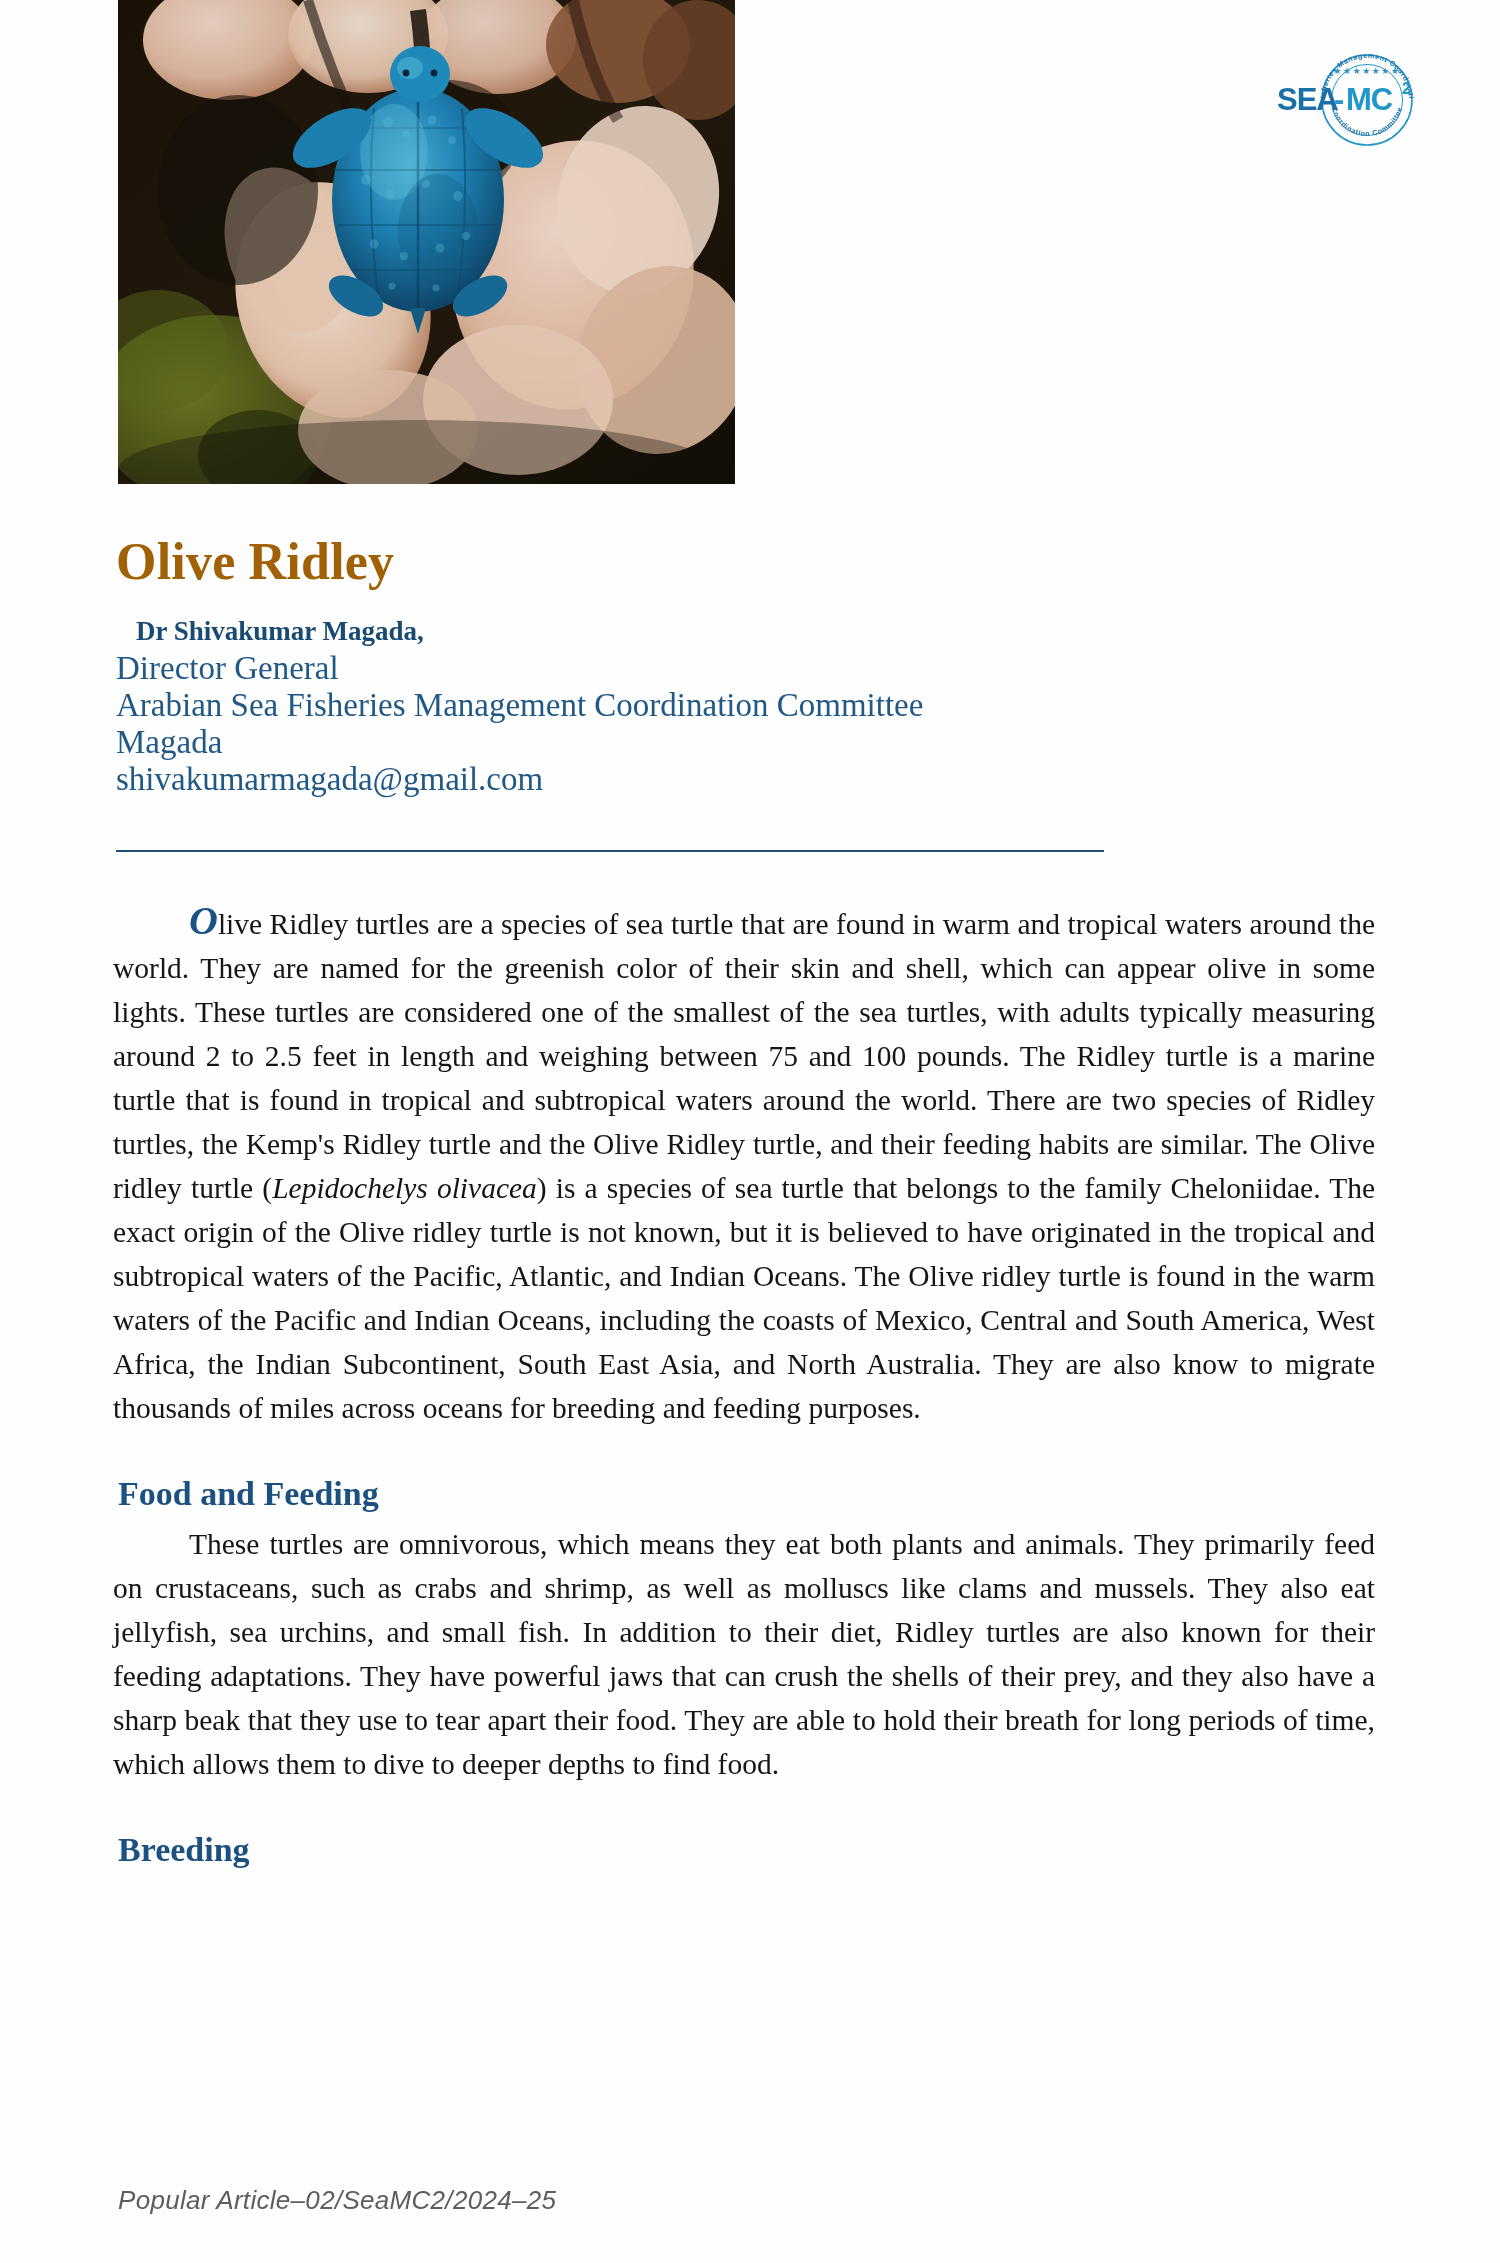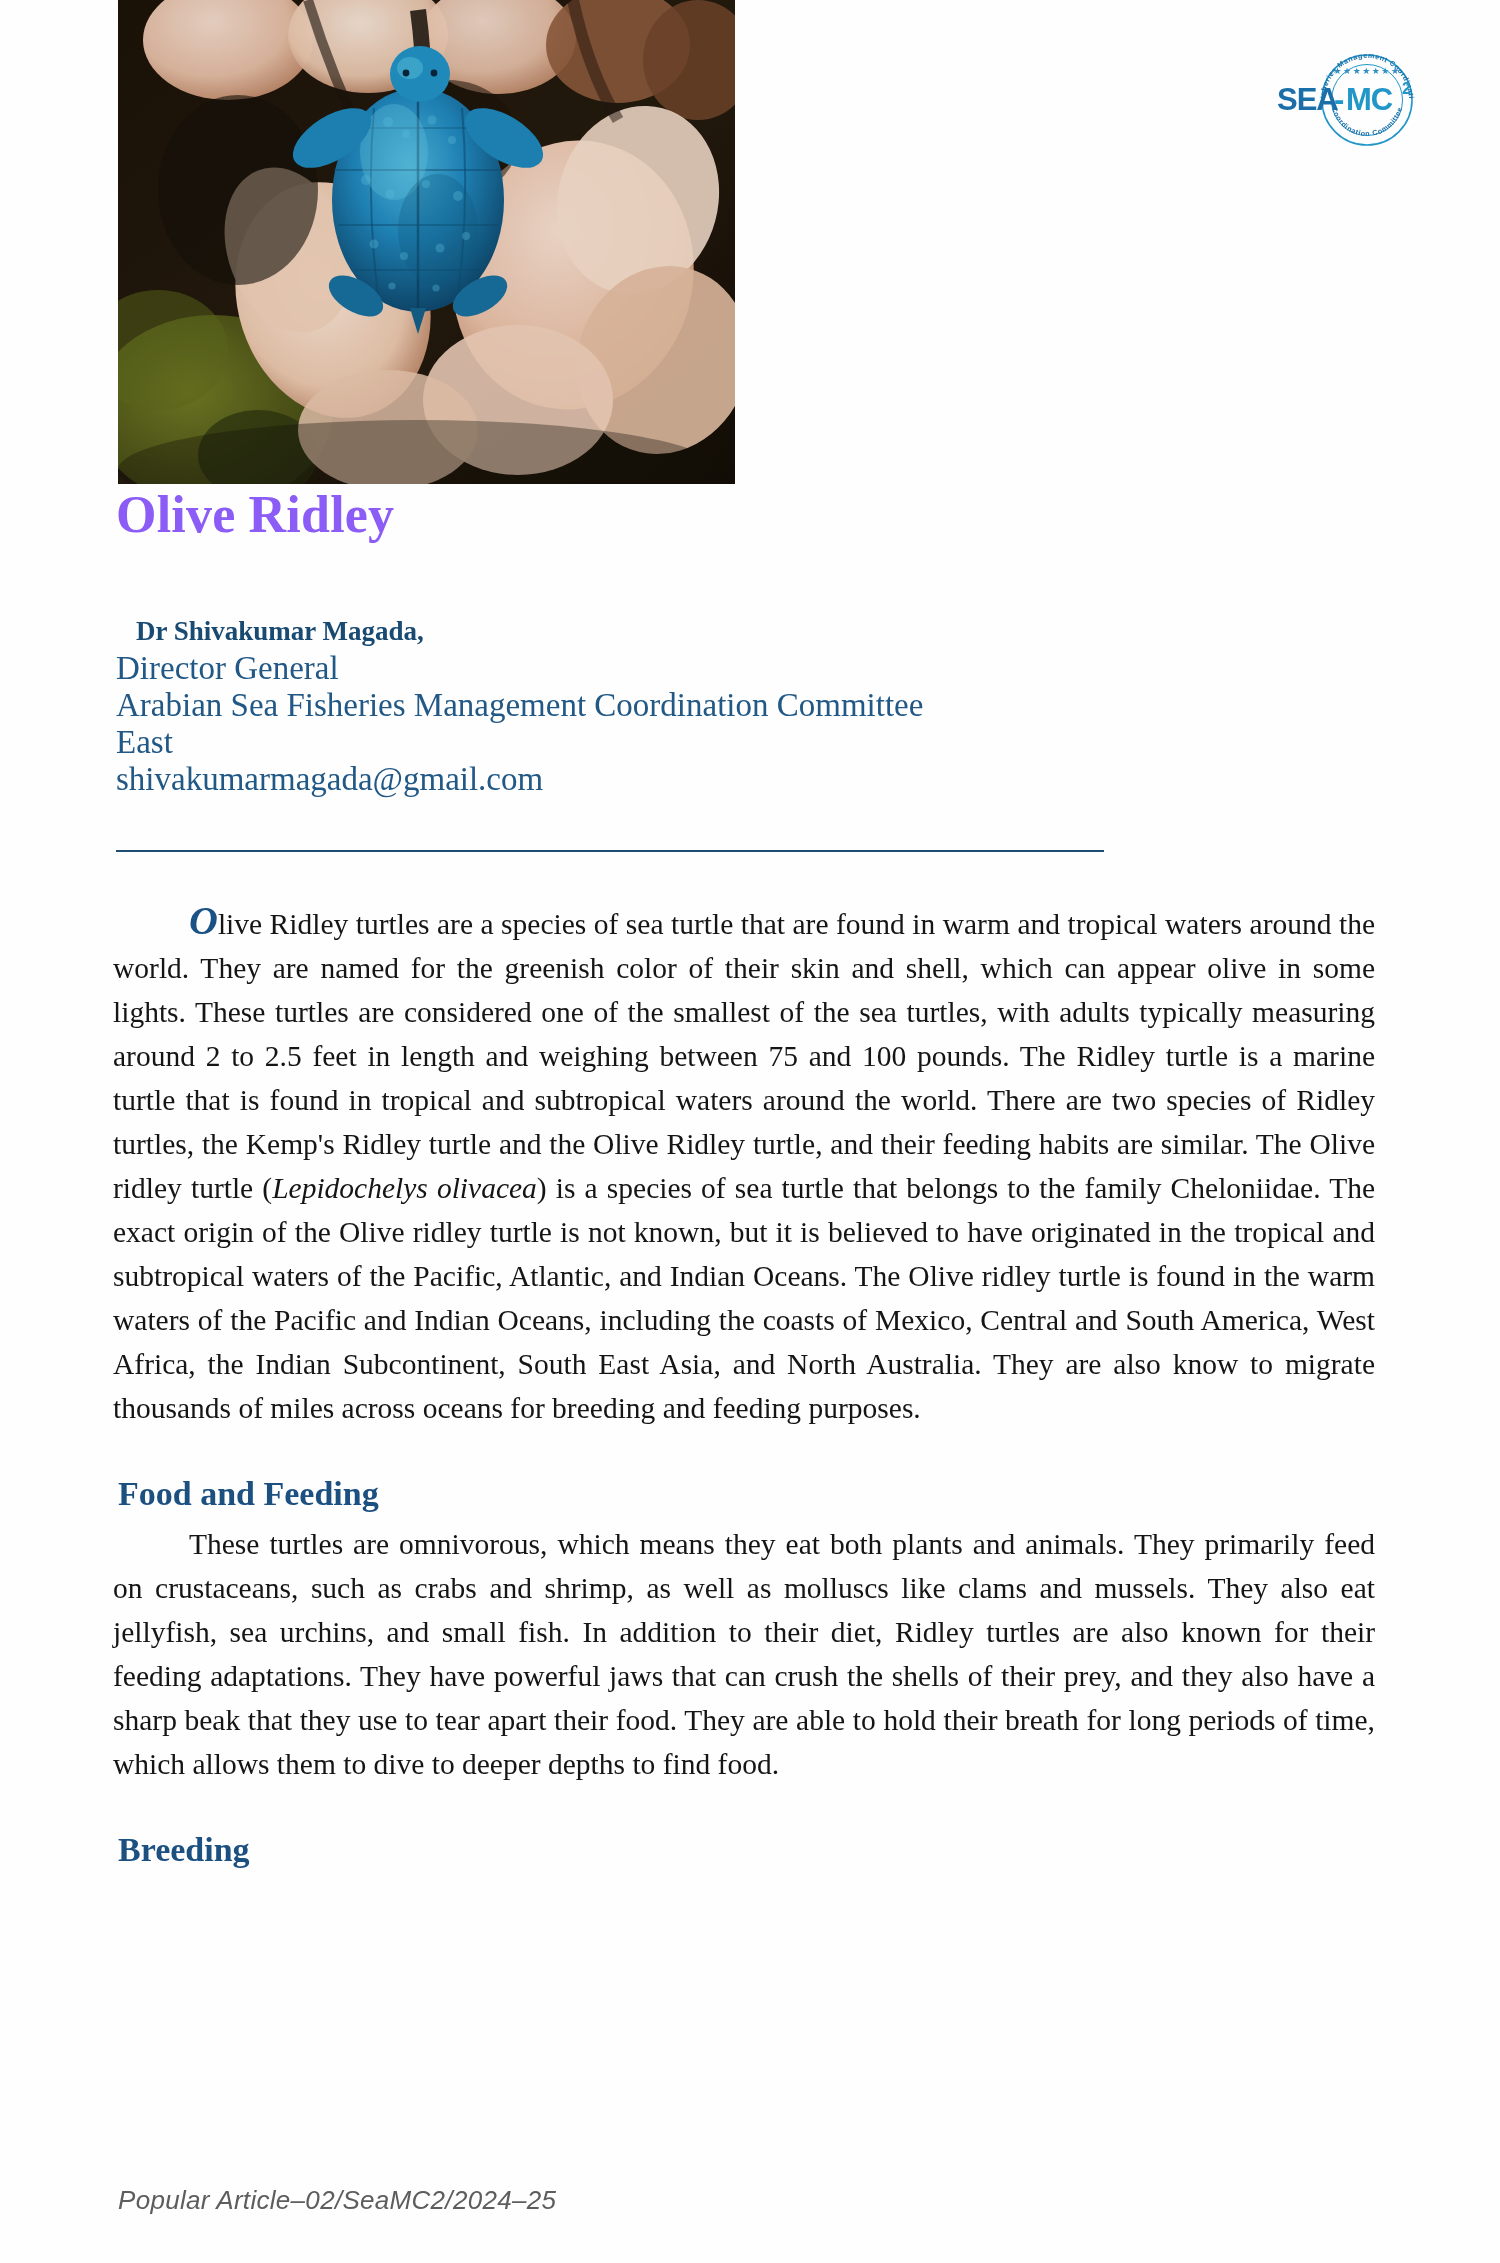--- a/index.html
+++ b/index.html
@@ -50,23 +50,24 @@
     top: 489px;
     width: 1000px;
     height: 92px;
     display: flex;
     align-items: baseline;
   }
   .title-a {
     font-family: "Liberation Serif", "DejaVu Serif", serif;
     font-weight: bold;
     font-size: 52px;
-    color: #8b5cf6;
+    color: #a16207;
     letter-spacing: 0.2px;
     line-height: 1;
+    margin-top: 47px;
   }
   .title-b {
     font-family: "Liberation Serif", "DejaVu Serif", serif;
     font-weight: bold;
     font-size: 76px;
     color: #3b5618;
     line-height: 1;
     margin-left: 22px;
   }
 
@@ -292,21 +293,21 @@
   </div>
 
   <div class="title-row">
     <span class="title-a">Olive Ridley</span>
   </div>
 
   <div class="author-block">
     <div class="author-name">Dr Shivakumar Magada,</div>
     <div class="author-line">Director General</div>
     <div class="author-line">Arabian Sea Fisheries Management Coordination Committee</div>
-    <div class="author-line">East</div>
+    <div class="author-line">Magada</div>
     <div class="author-line">shivakumarmagada@gmail.com</div>
   </div>
 
   <div class="rule"></div>
 
   <div class="body-col">
 
     <p class="para"><span class="dropcap">O</span><span>live Ridley turtles are a species of sea turtle that are found in warm and tropical waters around the world. They are named for the greenish color of their skin and shell, which can appear olive in some lights. These turtles are considered one of the smallest of the sea turtles, with adults typically measuring around 2 to 2.5 feet in length and weighing between 75 and 100 pounds. The Ridley turtle is a marine turtle that is found in tropical and subtropical waters around the world. There are two species of Ridley turtles, the Kemp's Ridley turtle and the Olive Ridley turtle, and their feeding habits are similar. The Olive ridley turtle (</span><span class="sci">Lepidochelys olivacea</span><span>) is a species of sea turtle that belongs to the family Cheloniidae. The exact origin of the Olive ridley turtle is not known, but it is believed to have originated in the tropical and subtropical waters of the Pacific, Atlantic, and Indian Oceans. The Olive ridley turtle is found in the warm waters of the Pacific and Indian Oceans, including the coasts of Mexico, Central and South America, West Africa, the Indian Subcontinent, South East Asia, and North Australia. They are also know to migrate thousands of miles across oceans for breeding and feeding purposes.</span></p>
 
     <h2 class="sect">Food and Feeding</h2>

